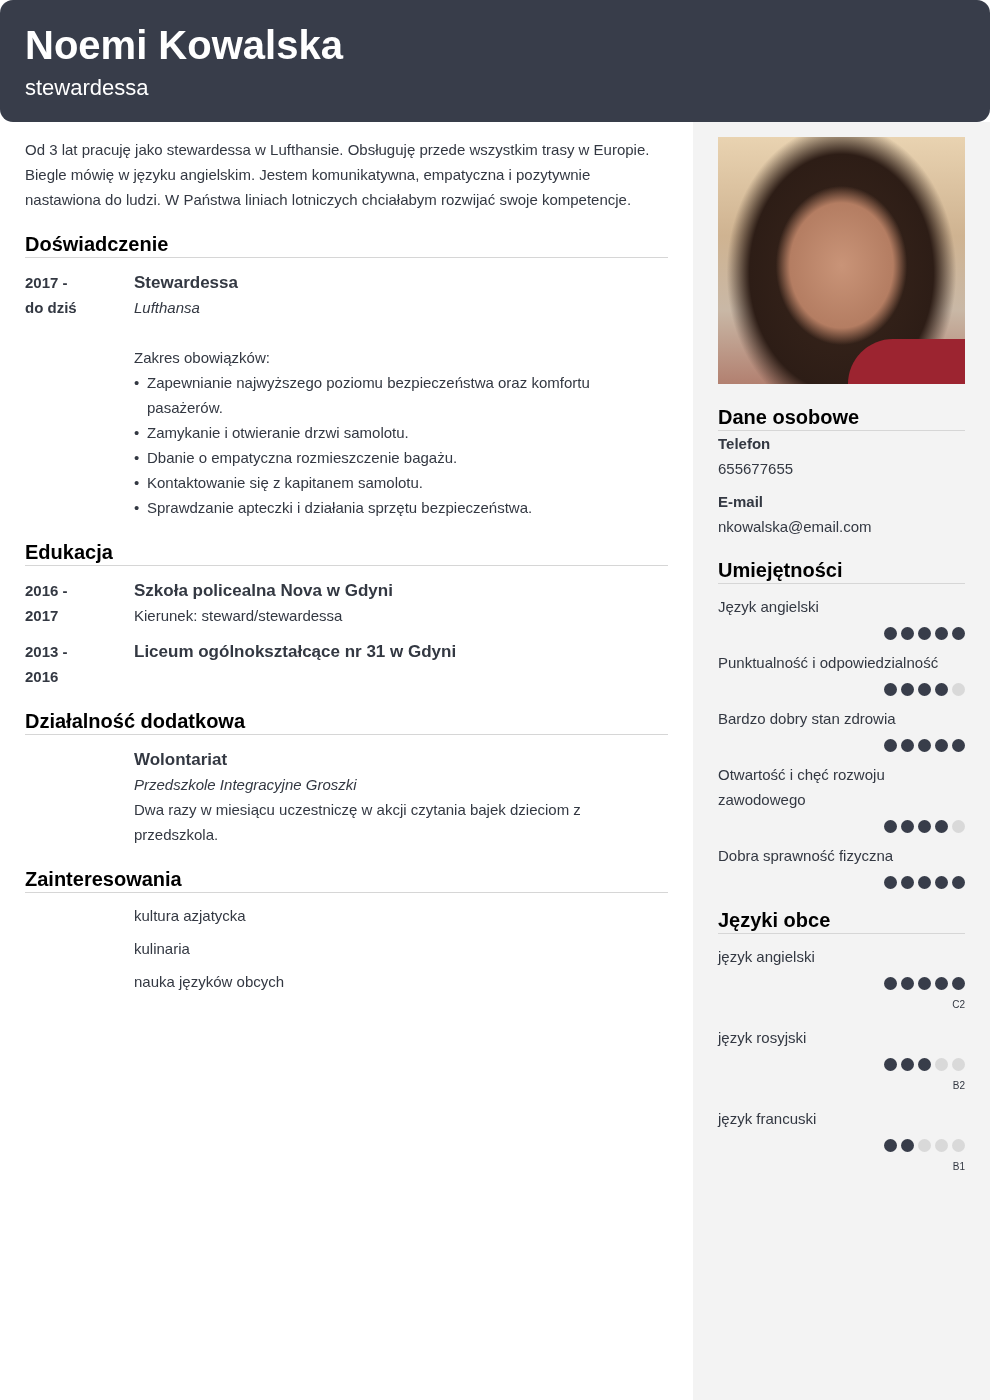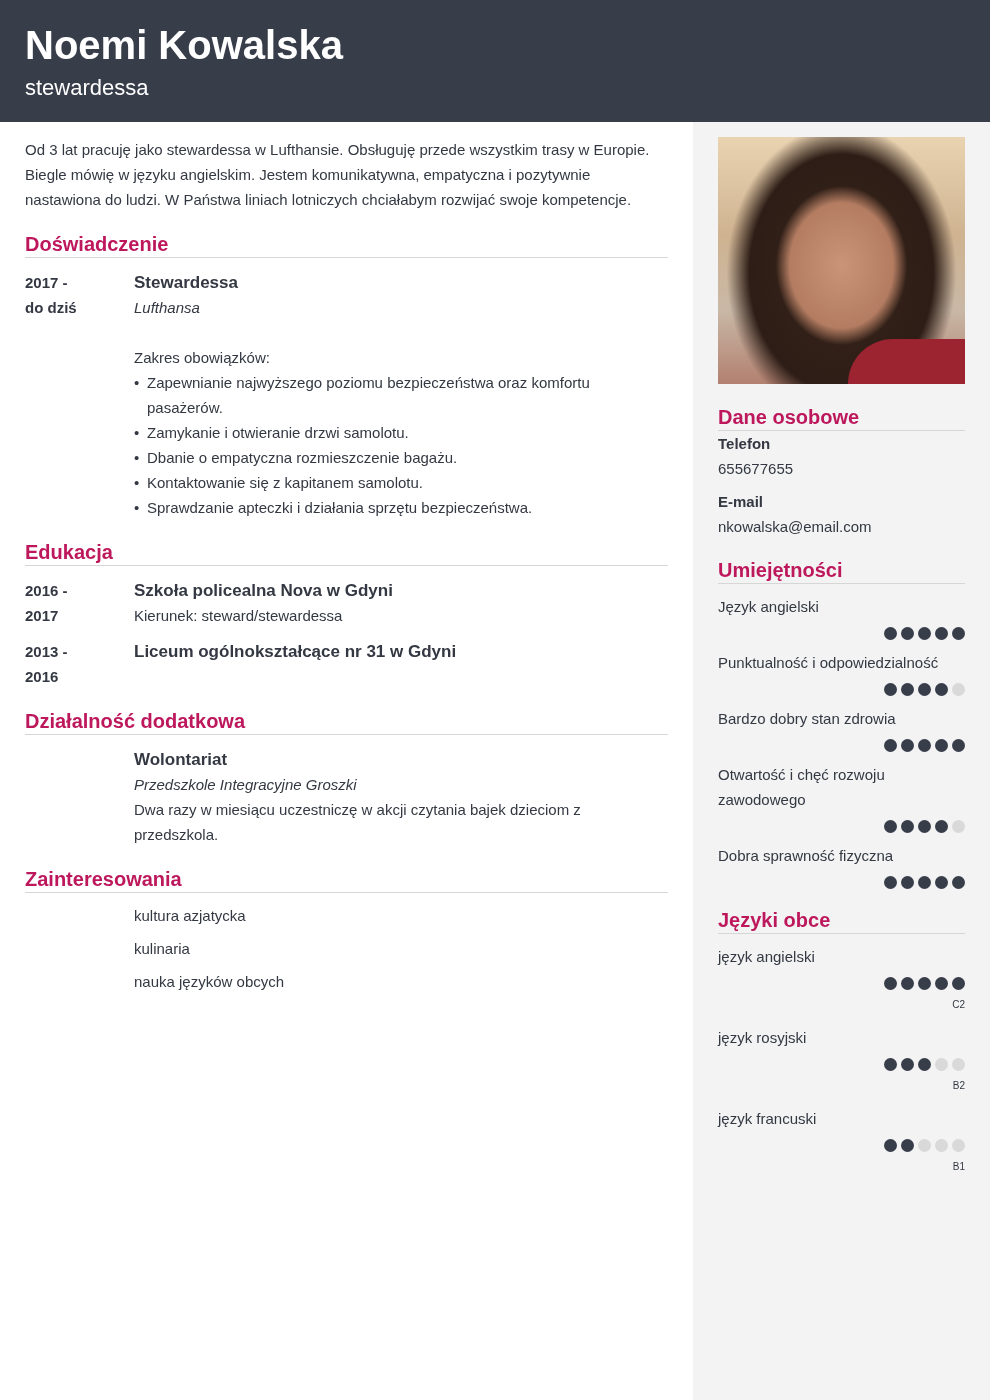--- a/index.html
+++ b/index.html
@@ -8,41 +8,42 @@
       font-family: "Liberation Sans", sans-serif;
       color: #333842;
       background: #ffffff;
       position: relative;
       overflow: hidden;
     }
     .header {
       position: absolute; left: 0; top: 0; width: 990px; height: 122px;
       background: #383d4a;
       padding: 22px 25px 0 25px;
+      border-radius: 13px;
     }
     .header .name {
       font-size: 40px; font-weight: bold; color: #ffffff; line-height: 46px;
     }
     .header .title {
       font-size: 22px; color: #ffffff; line-height: 28px; margin-top: 6px;
     }
     .sidebar {
       position: absolute; left: 693px; top: 122px; width: 297px; height: 1296px;
       background: #f3f3f3;
       padding: 15px 25px 0 25px;
     }
     .main {
       position: absolute; left: 0; top: 122px; width: 693px;
       padding: 15px 25px 0 25px;
     }
     .summary {
       font-size: 15px; line-height: 25px; color: #333842;
     }
     .section-title {
-      font-size: 20px; font-weight: bold; color: #be185d;
+      font-size: 20px; font-weight: bold; color: #000000;
       line-height: 26px;
       border-bottom: 1px solid #d6d6d6;
       padding-bottom: 0px;
     }
     .main .section { margin-top: 19px; }
     .entry { display: flex; margin-top: 12px; }
     .entry .date {
       width: 109px; flex: none;
       font-size: 15px; font-weight: bold; line-height: 25px; color: #333842;
     }

